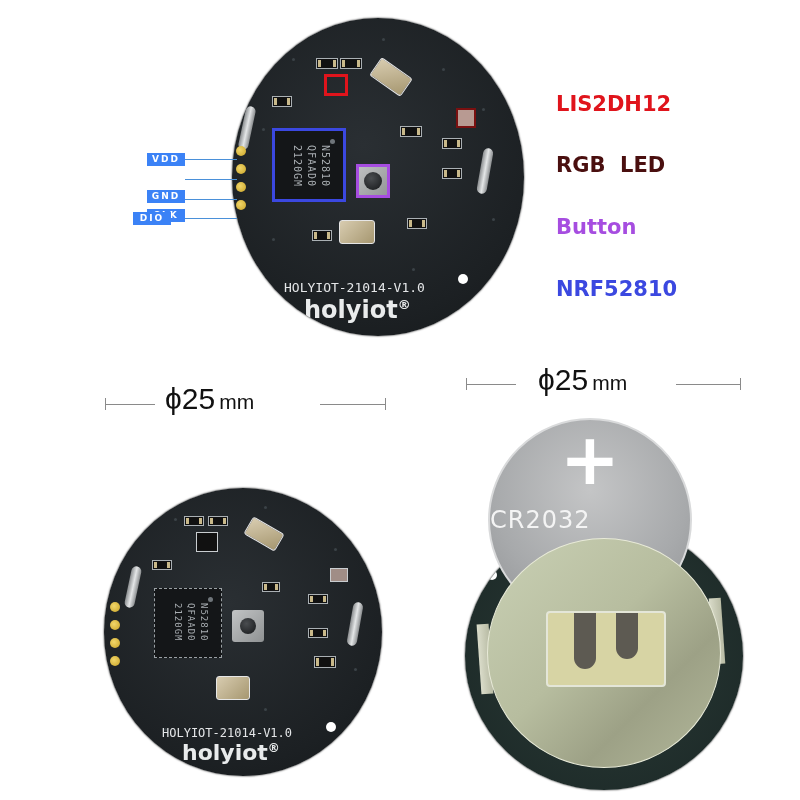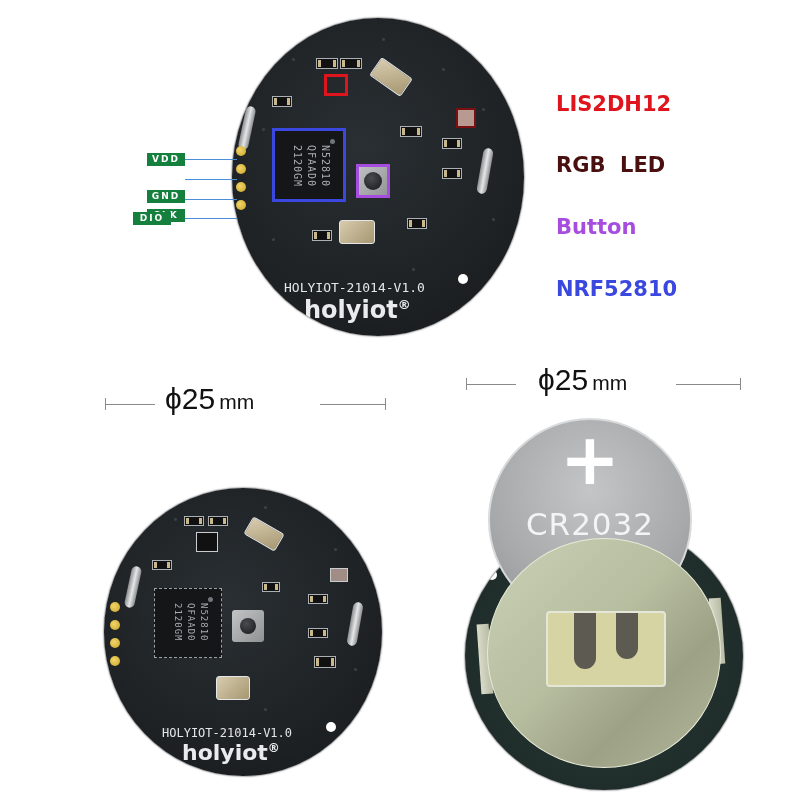--- a/index.html
+++ b/index.html
@@ -21,37 +21,37 @@
   .btn-cap { position: absolute; border-radius: 50%; background: radial-gradient(circle at 40% 35%, #4a4d50, #151719); }
   .crystal { position: absolute; background: linear-gradient(135deg, #d8ccb0, #a69770); border: 1px solid #e6e6e6; border-radius: 3px; }
   .board-label { position: absolute; color: #e4e6e8; font-family: "DejaVu Sans Mono", monospace; white-space: nowrap; }
   .logo { position: absolute; color: #e9ebec; font-family: "DejaVu Sans", sans-serif; font-weight: bold; white-space: nowrap; }
   .hole { position: absolute; width: 10px; height: 10px; border-radius: 50%; background: #ffffff; }
 
   
   .hl { position: absolute; box-sizing: border-box; }
 
   
-  .pin-tag { position: absolute; background: #15803d; color: #ffffff; font-family: "DejaVu Sans", sans-serif; font-weight: bold; font-size: 9px; letter-spacing: 2px; text-align: center; line-height: 13px; height: 13px; width: 38px; }
+  .pin-tag { position: absolute; background: #3b82f6; color: #ffffff; font-family: "DejaVu Sans", sans-serif; font-weight: bold; font-size: 9px; letter-spacing: 2px; text-align: center; line-height: 13px; height: 13px; width: 38px; }
   .pin-line { position: absolute; height: 1px; background: #4a90d9; }
 
   
   .legend-item { position: absolute; font-family: "DejaVu Sans", sans-serif; font-weight: bold; font-size: 21px; white-space: nowrap; }
 
   
   .dim-line { position: absolute; height: 1px; background: #8a8a8a; }
   .dim-tick { position: absolute; width: 1px; height: 12px; background: #8a8a8a; }
   .dim-text { position: absolute; color: #111; font-family: "Liberation Sans", sans-serif; white-space: nowrap; }
   .dim-text .phi { font-size: 30px; }
   .dim-text .unit { font-size: 21px; margin-left: 4px; }
 
   
   .coin { position: absolute; border-radius: 50%; background: radial-gradient(circle at 50% 35%, #c4c5c6 0%, #a7a9ab 60%, #8f9193 100%); border: 2px solid #d9dadb; }
   .coin-plus { position: absolute; color: #ffffff; font-weight: bold; text-align: center; }
-  .coin-text { position: absolute; color: #f4f4f4; font-family: "DejaVu Sans", sans-serif; font-size: 31px; letter-spacing: 1px; text-align: center; }
+  .coin-text { position: absolute; color: #f4f4f4; font-family: "DejaVu Sans", sans-serif; font-size: 24px; letter-spacing: 1px; text-align: left; }
   .holder { position: absolute; border-radius: 50%; background: linear-gradient(135deg, #c9d0b4 0%, #b7bd9f 45%, #9da186 70%, #b3b89b 100%); border: 1px solid #e8ead8; }
   .holder-window { position: absolute; background: #d7d4a4; border: 2px solid #e4e6d8; border-radius: 4px; }
   .spring { position: absolute; background: #5d5a52; border-radius: 0 0 14px 14px; }
   .tab { position: absolute; background: linear-gradient(90deg, #dadcca, #b8bba4); }
 </style>
 </head>
 <body>
 
 <div class="pcb" style="left:232px; top:18px; width:292px; height:318px;">
 

